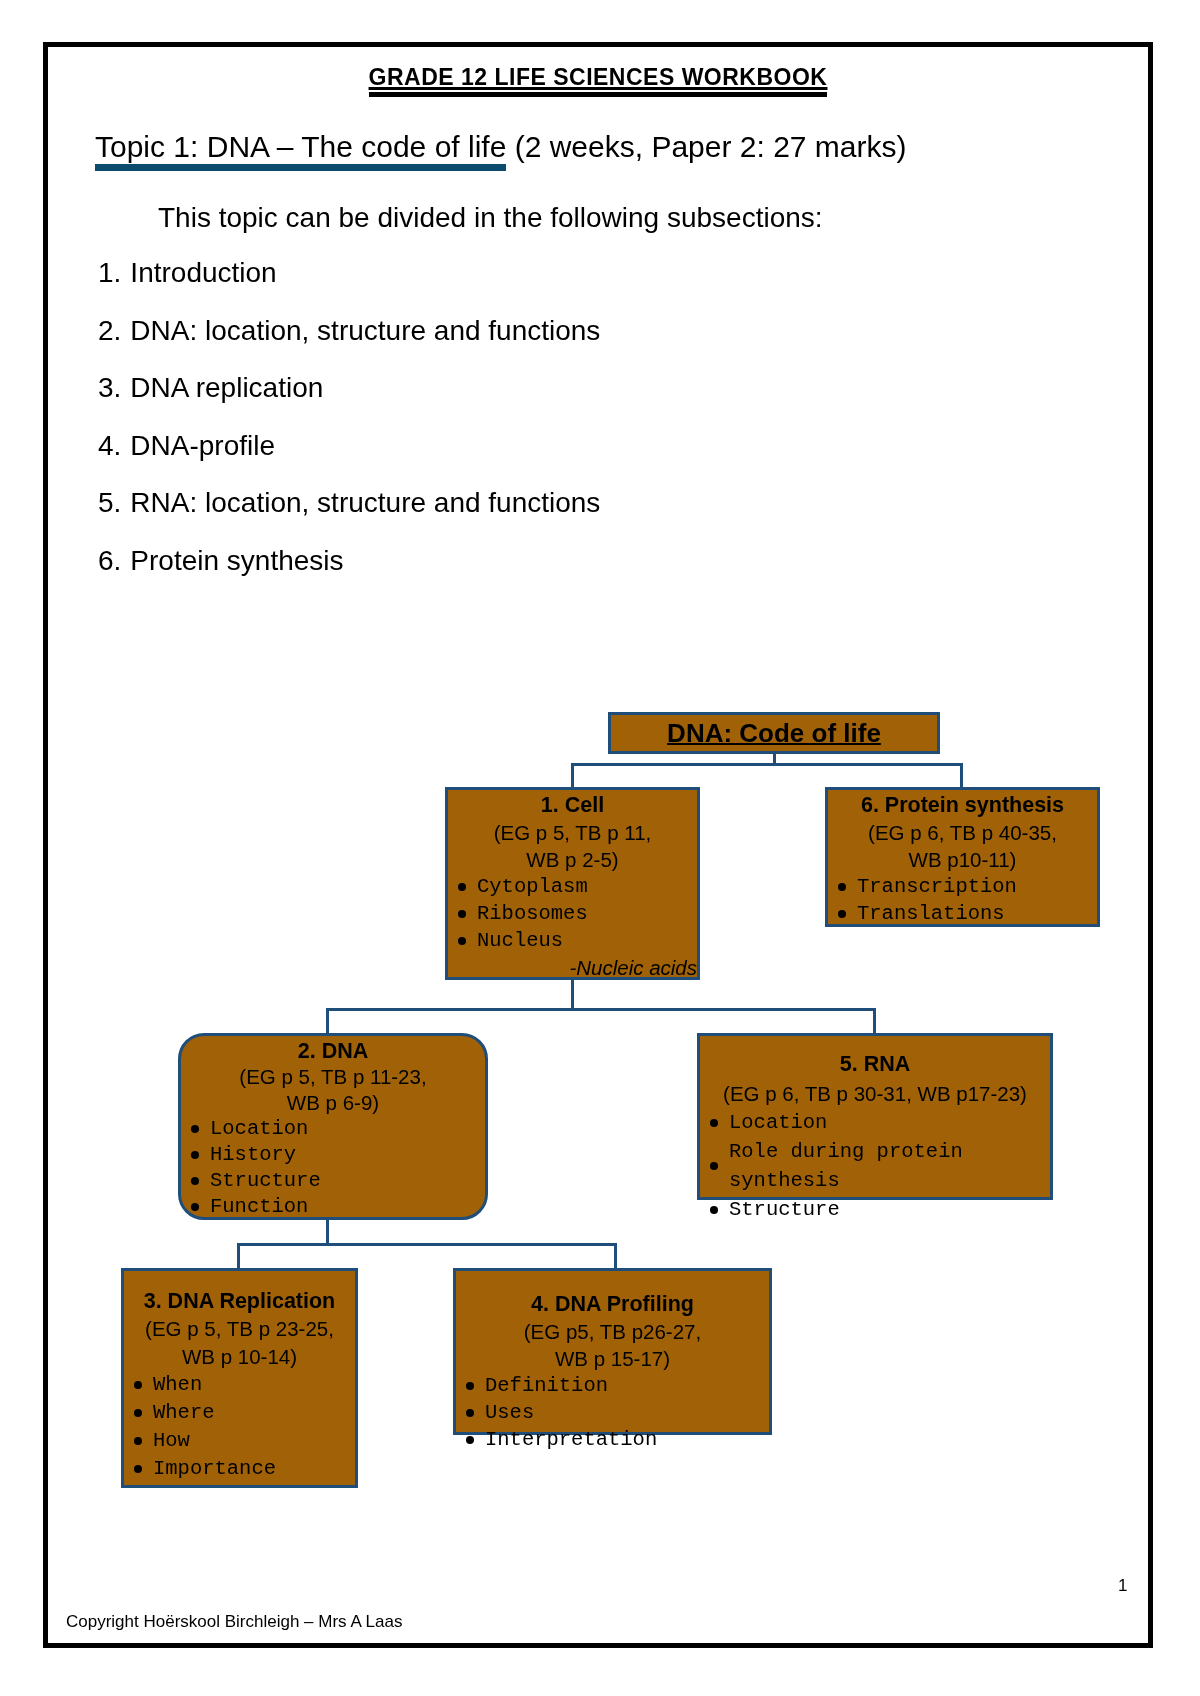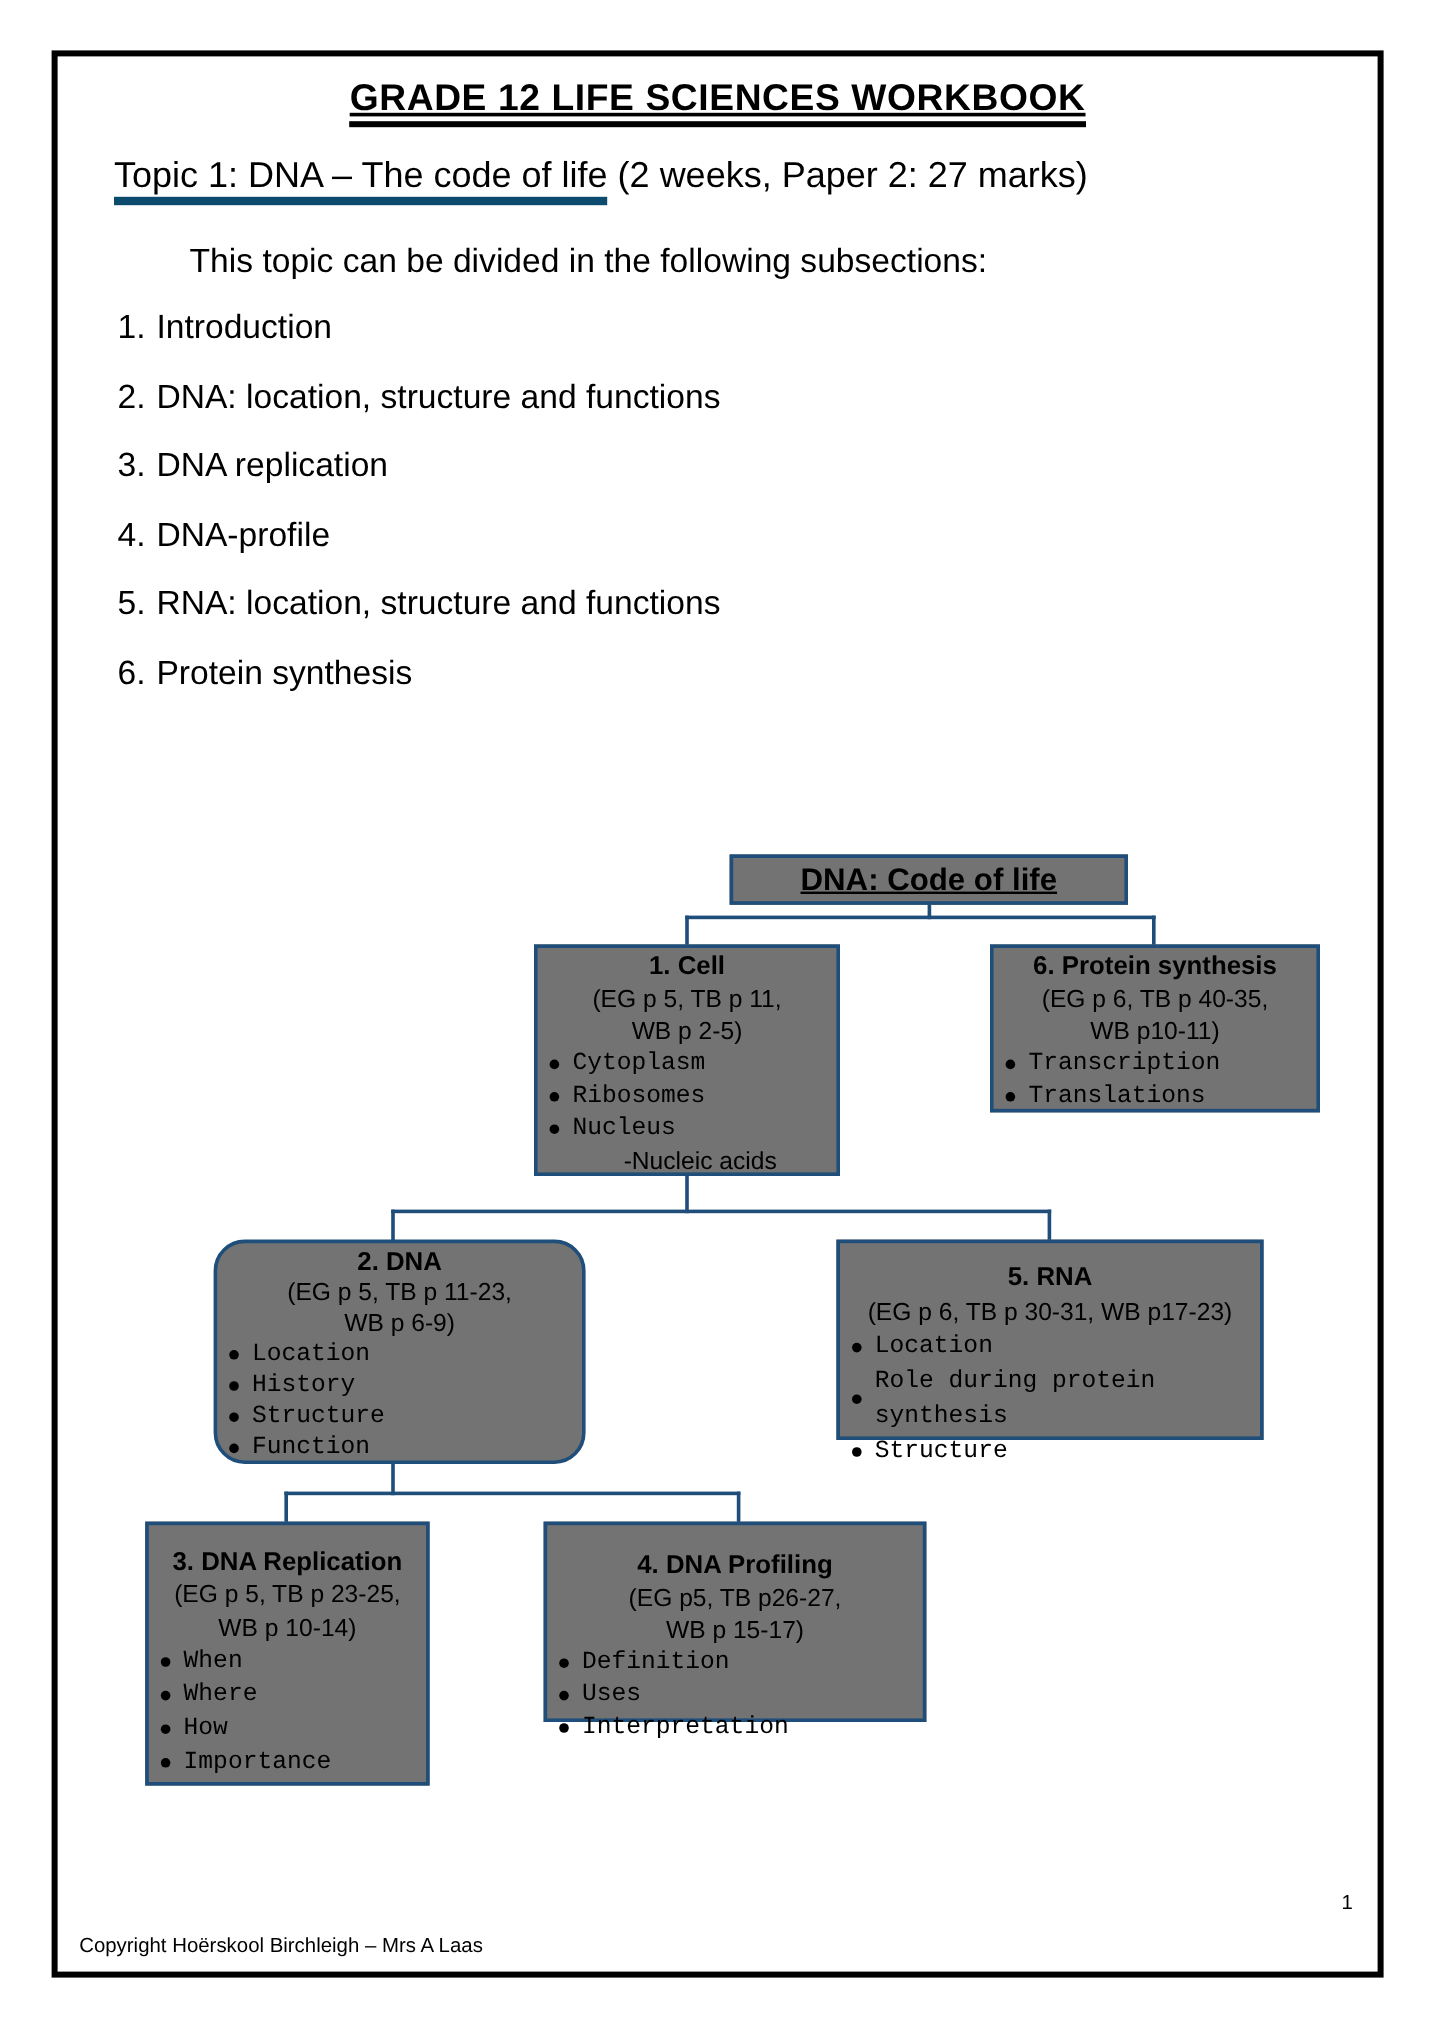--- a/index.html
+++ b/index.html
@@ -18,57 +18,57 @@
 
   
   .frame{
     left:43px;top:42px;width:1110px;height:1606px;
     border:5px solid #000;box-sizing:border-box;
   }
 
   
   .title-row{left:43px;top:64px;width:1110px;text-align:center;}
   .title-underline{
-    font-size:31px;font-weight:bold;letter-spacing:0.5px;
+    font-size:23px;font-weight:bold;letter-spacing:0.5px;
     text-decoration:underline;text-decoration-thickness:2.5px;
     border-bottom:5px solid #000;padding-bottom:2px;
   }
   .topic-row{left:95px;top:130px;width:1040px;font-size:30px;white-space:nowrap;}
   .topic-underline{border-bottom:7px solid #0c4a6e;padding-bottom:1px;}
 
   .intro-row{left:158px;top:202px;font-size:28px;}
 
   .list-item{left:98px;font-size:28px;white-space:nowrap;}
   .list-item .num{display:inline-block;margin-right:9px;}
 
   
   .dbox{
     border:3px solid var(--navy);
-    background:#737373;
+    background:#a16207;
     box-sizing:border-box;
     font-size:20.5px;line-height:27px;
     text-align:center;
   }
   .dbox-title{font-weight:bold;font-size:21.5px;}
   .root-box{
     display:flex;align-items:center;justify-content:center;
   }
   .root-box .dbox-title{
     font-size:26px;
     text-decoration:underline;text-decoration-thickness:2px;
   }
   .dbox-bullet{
     display:flex;align-items:center;
     text-align:left;padding-left:10px;font-family:Liberation Mono, monospace;
   }
   .dot{
     width:8px;height:8px;border-radius:50%;background:#000;
     display:inline-block;margin-right:11px;flex:none;
   }
-  .dbox-extra{text-align:center;padding-left:22px;}
+  .dbox-extra{text-align:right;padding-left:22px;font-style:italic;}
 
   .conn{background:var(--navy);}
 
   
   .footer-row{left:66px;top:1612px;font-size:17px;}
   .pagenum-row{left:1118px;top:1576px;font-size:17px;}
 </style>
 </head>
 <body>
 

